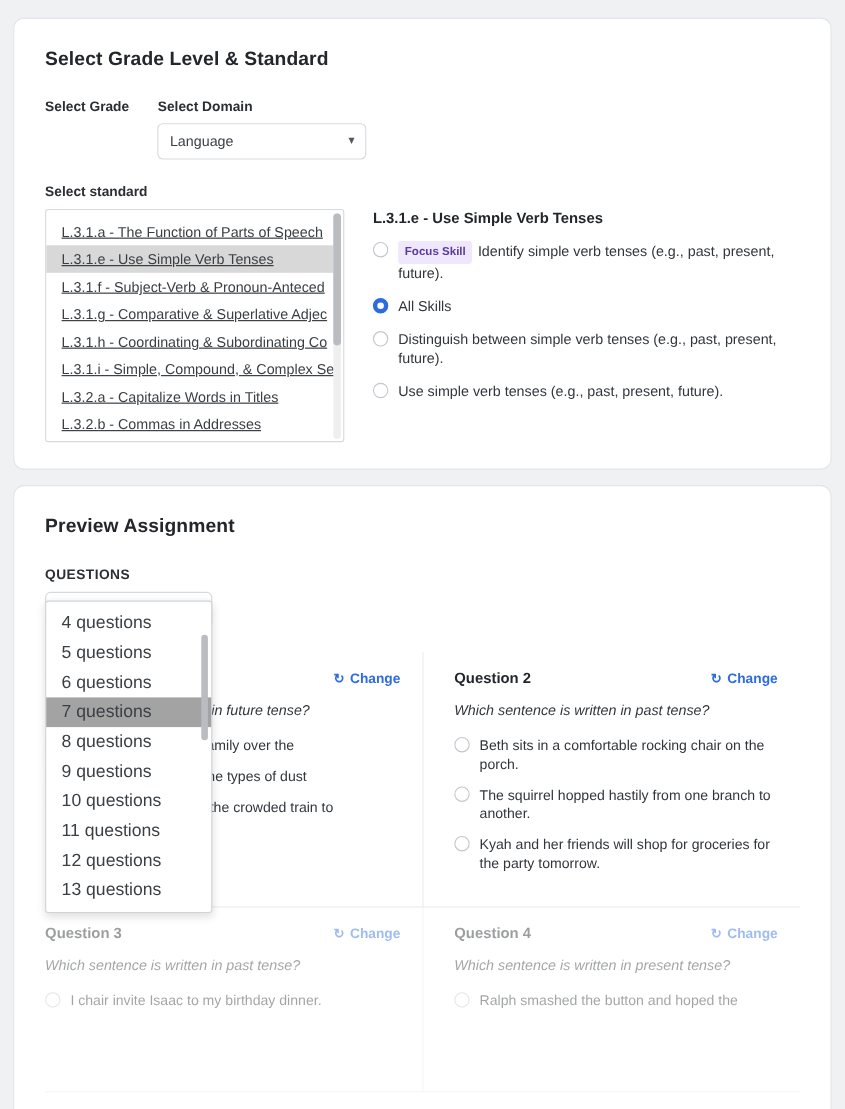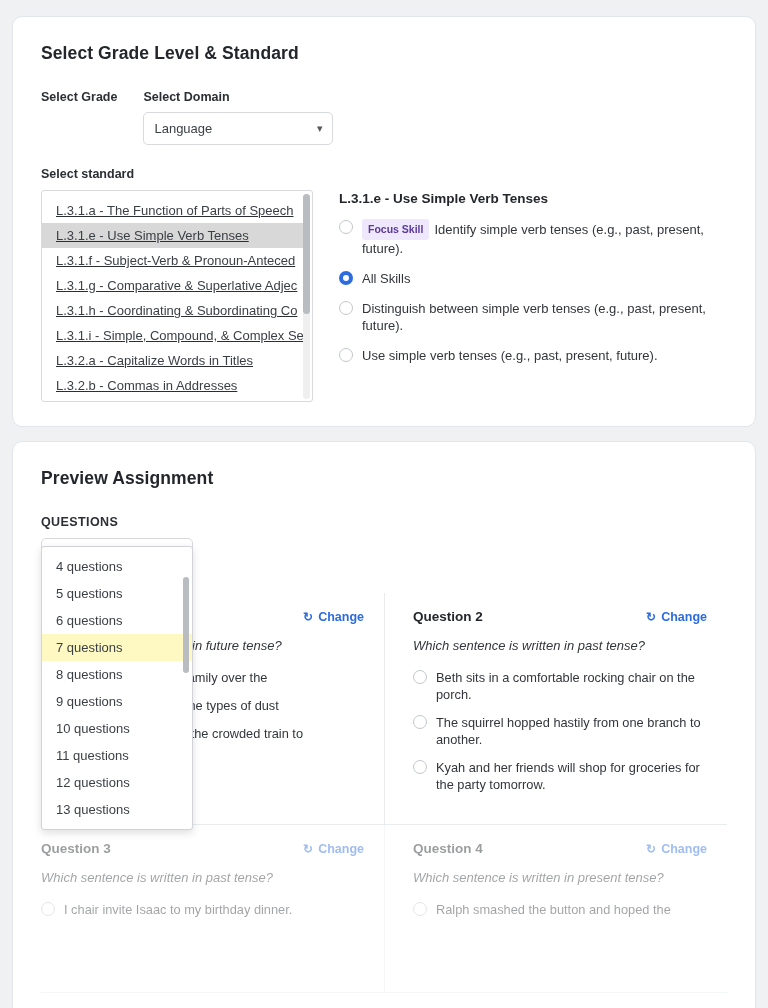--- a/index.html
+++ b/index.html
@@ -184,27 +184,27 @@
     top: 104px;
     width: 152px;
     background: #fff;
     border: 1px solid #d0d3d8;
     border-radius: 3px;
     box-shadow: 0 3px 8px rgba(0,0,0,0.13);
     padding: 6px 0;
     z-index: 40;
   }
   .dd-item {
-    font-size: 13px;
+    font-size: 16px;
     color: #3a3f44;
     padding: 5px 14px;
     cursor: pointer;
     line-height: 17px;
   }
-  .dd-item.active { background: #fef9c3; }
+  .dd-item.active { background: #a3a3a3; }
   .dd-scroll {
     position: absolute;
     right: 3px; top: 30px;
     width: 6px; height: 196px;
     background: transparent;
   }
   .dd-scroll-thumb {
     width: 6px; height: 96px;
     background: #b9bcc0;
     border-radius: 4px;

